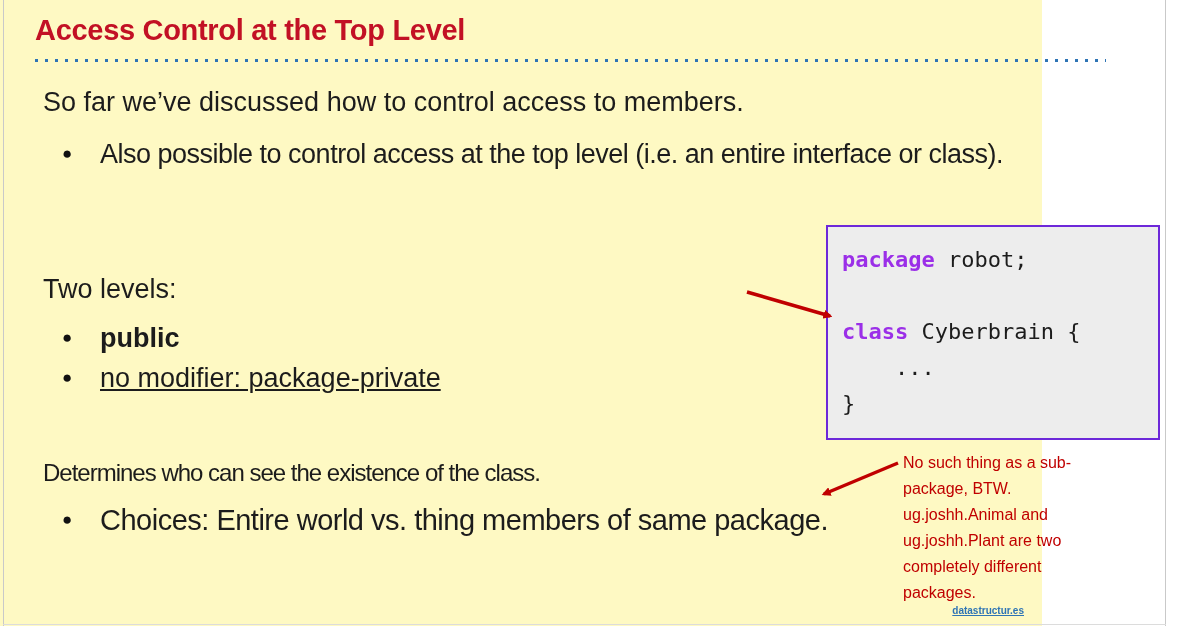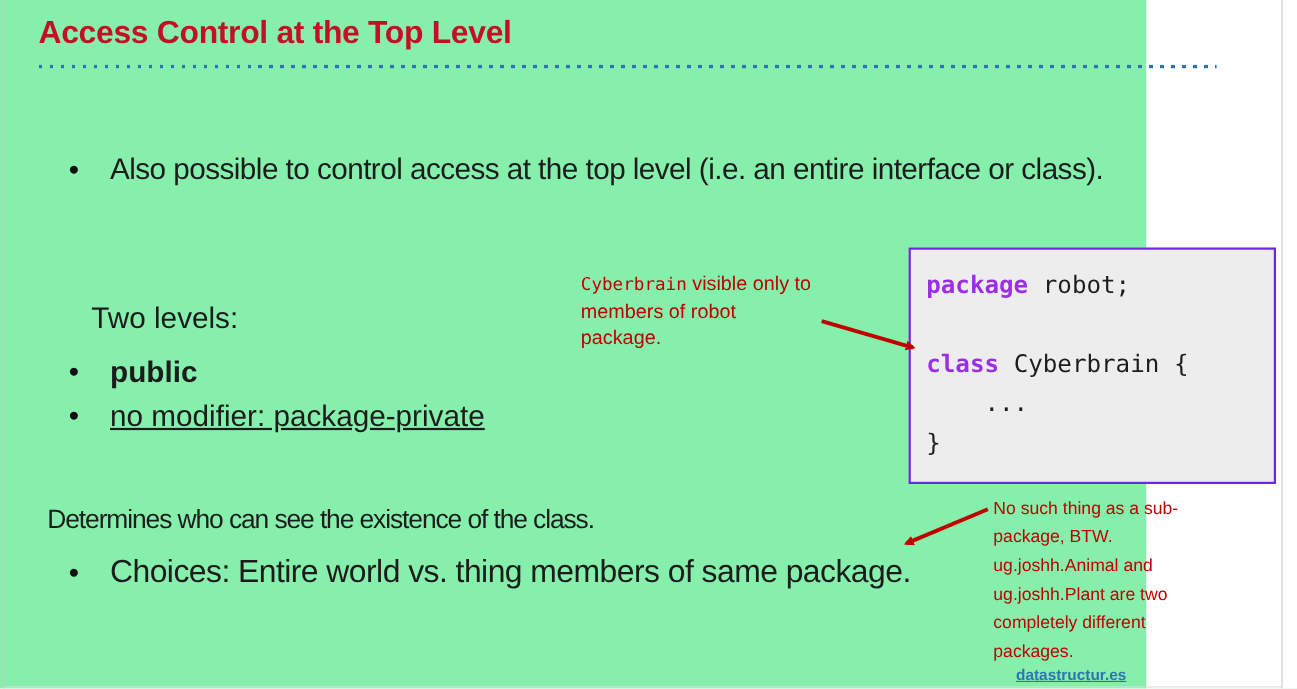--- a/index.html
+++ b/index.html
@@ -1,19 +1,19 @@
 <!DOCTYPE html>
 <html><head>
 <meta charset="utf-8">
 <style>
   * { margin: 0; padding: 0; box-sizing: border-box; }
   html, body { width: 1179px; height: 626px; background: #ffffff; overflow: hidden; }
   body { font-family: "Liberation Sans", sans-serif; color: #1c1c1c; }
 
-  #app { position: relative; width: 1042px; height: 626px; background: #86efac; }
+  #app { position: relative; width: 1042px; height: 626px; background: #fef9c3; }
 
   .edge-line { position: absolute; background: #c9c9c9; }
   #left-edge  { left: 3px; top: 0; width: 1px; height: 626px; }
   #right-edge { left: 1165px; top: 0; width: 1px; height: 626px; }
   #bottom-edge{ left: 3px; top: 624px; width: 1163px; height: 1px; background: #dcdcdc; }
 
   #slide-title {
     position: absolute; left: 35px; top: 14px;
     font-size: 29px; font-weight: bold; color: #C21125;
     letter-spacing: -0.3px;
@@ -28,21 +28,21 @@
 
   #intro-text { left: 43px; top: 87px; }
 
   .bullet-row { position: absolute; display: flex; align-items: flex-start; }
   .bullet-dot { font-size: 17px; line-height: 34px; color: #111; flex: 0 0 38px; text-align: left; }
   .bullet-text { line-height: 35px; }
 
   #bullet-top-level { left: 62px; top: 137px; width: 1020px; }
   #bullet-top-level .bullet-text { width: 980px; font-size: 27px; letter-spacing: -0.5px; }
 
-  #two-levels-heading { left: 43px; top: 274px; margin-left: 40px; }
+  #two-levels-heading { left: 43px; top: 274px; }
 
   #bullet-public { left: 62px; top: 321px; }
   #bullet-no-modifier { left: 62px; top: 361px; }
 
   #determines-line { left: 43px; top: 459px; font-size: 24px; letter-spacing: -1px; }
 
   #bullet-choices { left: 62px; top: 504px; }
   #bullet-choices .bullet-dot { line-height: 32px; }
   #bullet-choices .bullet-text { font-size: 29px; letter-spacing: -0.5px; line-height: 32px; }
 
@@ -66,37 +66,38 @@
 
   #annotation-subpackage {
     position: absolute; left: 903px; top: 450px; width: 212px;
     color: #C00000; font-size: 16px; line-height: 26px;
   }
 
   #arrow-layer { position: absolute; left: 0; top: 0; width: 1179px; height: 626px; pointer-events: none; }
 
   #footer-link {
     position: absolute; right: 18px; top: 605px;
-    font-size: 14px; font-weight: bold; color: #2E74B5;
+    font-size: 10px; font-weight: bold; color: #2E74B5;
     text-decoration: underline; cursor: pointer;
   }
 </style>
 </head>
 <body>
 
 <div id="app">
 
   <div id="left-edge" class="edge-line"></div>
   <div id="right-edge" class="edge-line"></div>
   <div id="bottom-edge" class="edge-line"></div>
 
   <h1 id="slide-title">Access Control at the Top Level</h1>
 
   <div id="title-divider"></div>
 
+  <p id="intro-text" class="body-text">So far we’ve discussed how to control access to members.</p>
 
   <div id="bullet-top-level" class="bullet-row">
     <span class="bullet-dot">●</span>
     <span class="bullet-text">Also possible to control access at the top level (i.e. an entire interface or class).</span>
   </div>
 
   <p id="two-levels-heading" class="body-text">Two levels:</p>
 
   <div id="bullet-public" class="bullet-row">
     <span class="bullet-dot">●</span>
@@ -114,21 +115,20 @@
     <span class="bullet-dot">●</span>
     <span class="bullet-text">Choices: Entire world vs. thing members of same package.</span>
   </div>
 
   <div id="code-box"><span><span class="kw">package</span><span> robot;</span></span>
 <span> </span>
 <span><span class="kw">class</span><span> Cyberbrain {</span></span>
 <span>    ...</span>
 <span>}</span></div>
 
-  <div id="annotation-visibility"><span class="code-name">Cyberbrain</span><span> visible only to members of robot package.</span></div>
 
   <div id="annotation-subpackage">No such thing as a sub-package, BTW. ug.joshh.Animal and ug.joshh.Plant are two completely different packages.</div>
 
   <svg id="arrow-layer" viewBox="0 0 1179 626">
     <defs>
       <marker id="ah" markerWidth="9" markerHeight="9" refX="6.5" refY="4.5" orient="auto" markerUnits="userSpaceOnUse">
         <path d="M0,0 L9,4.5 L0,9 z" fill="#C00000"></path>
       </marker>
     </defs>
     <line x1="747" y1="292" x2="830" y2="316" stroke="#C00000" stroke-width="3.5" marker-end="url(#ah)"></line>

